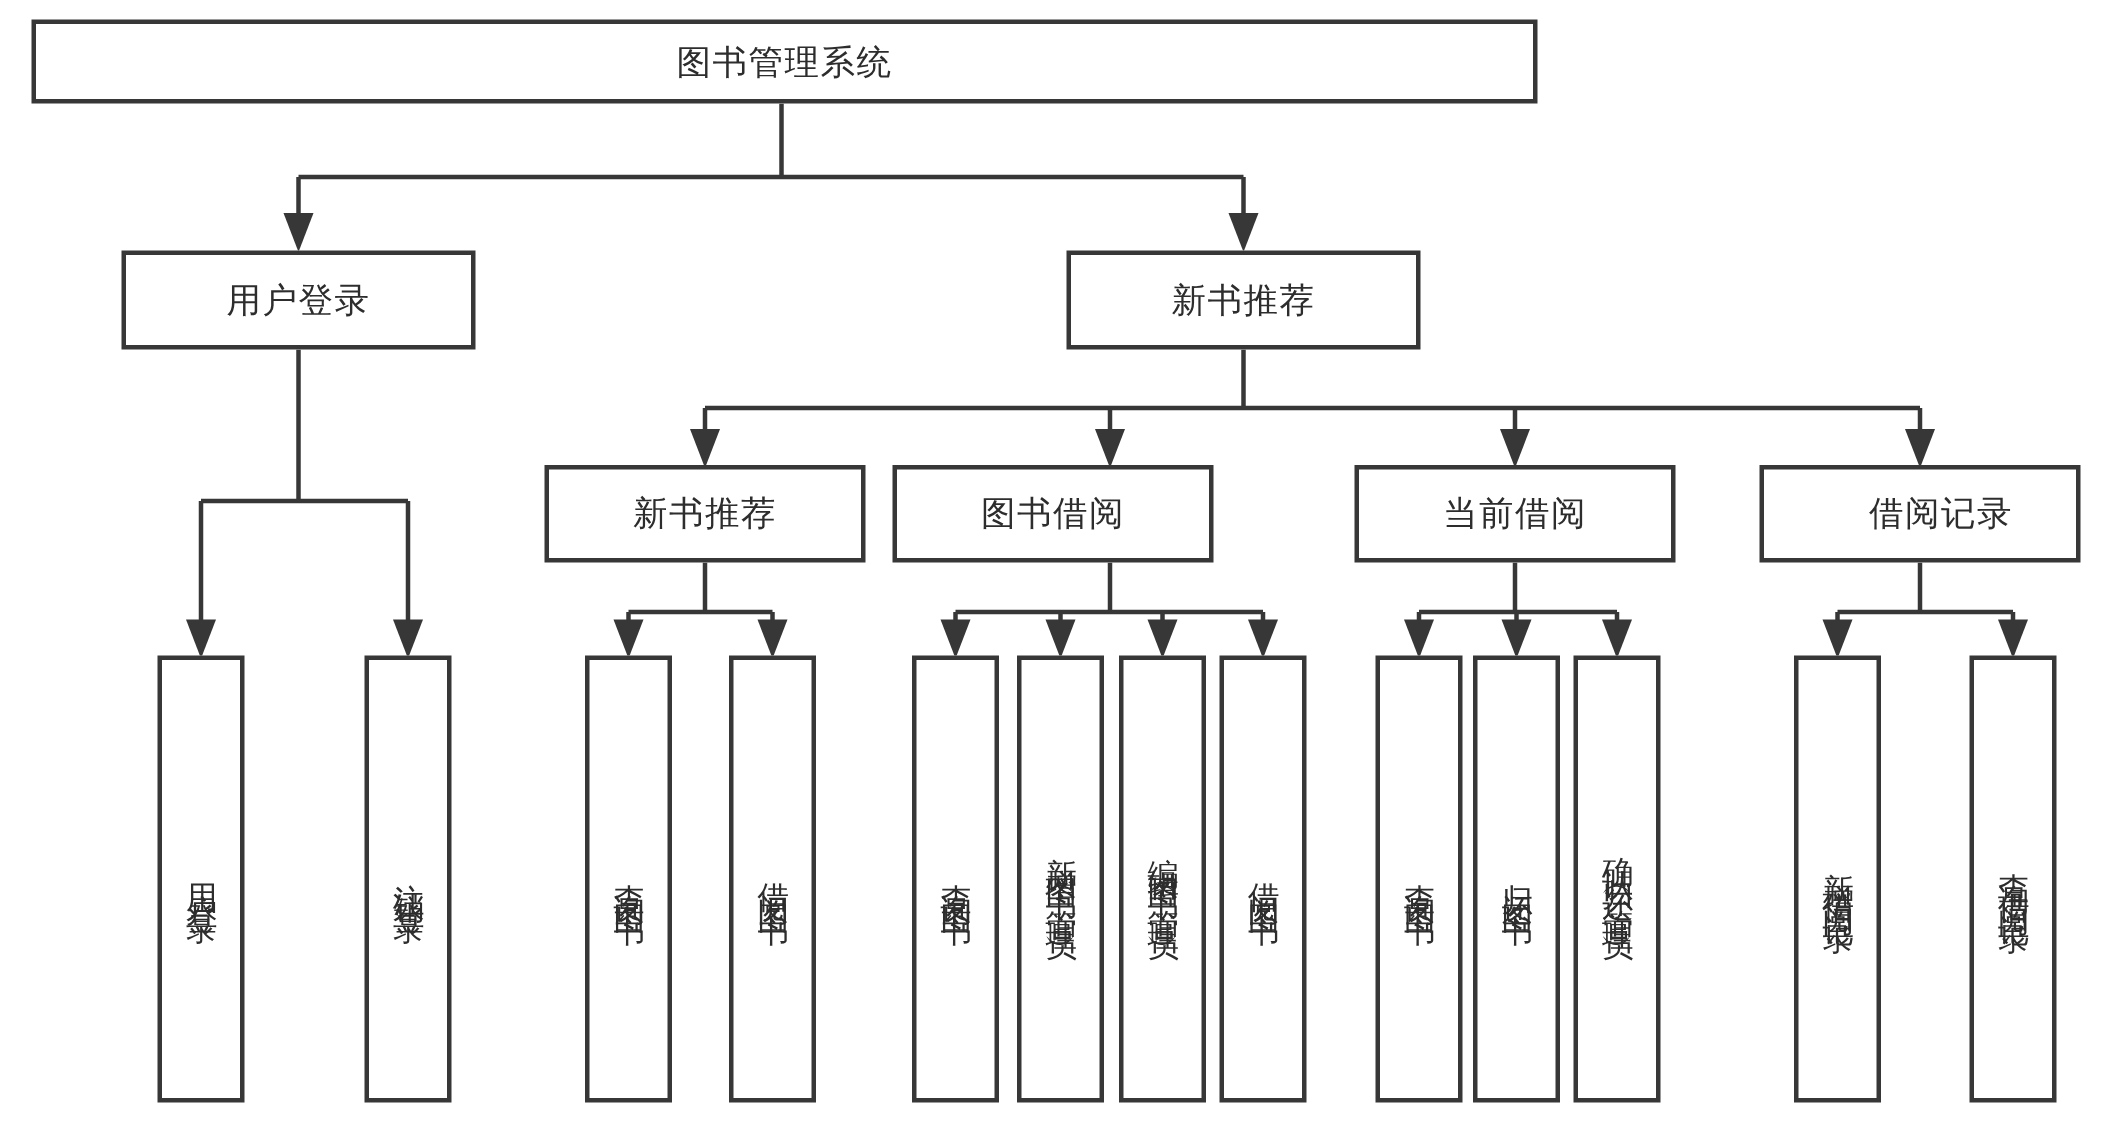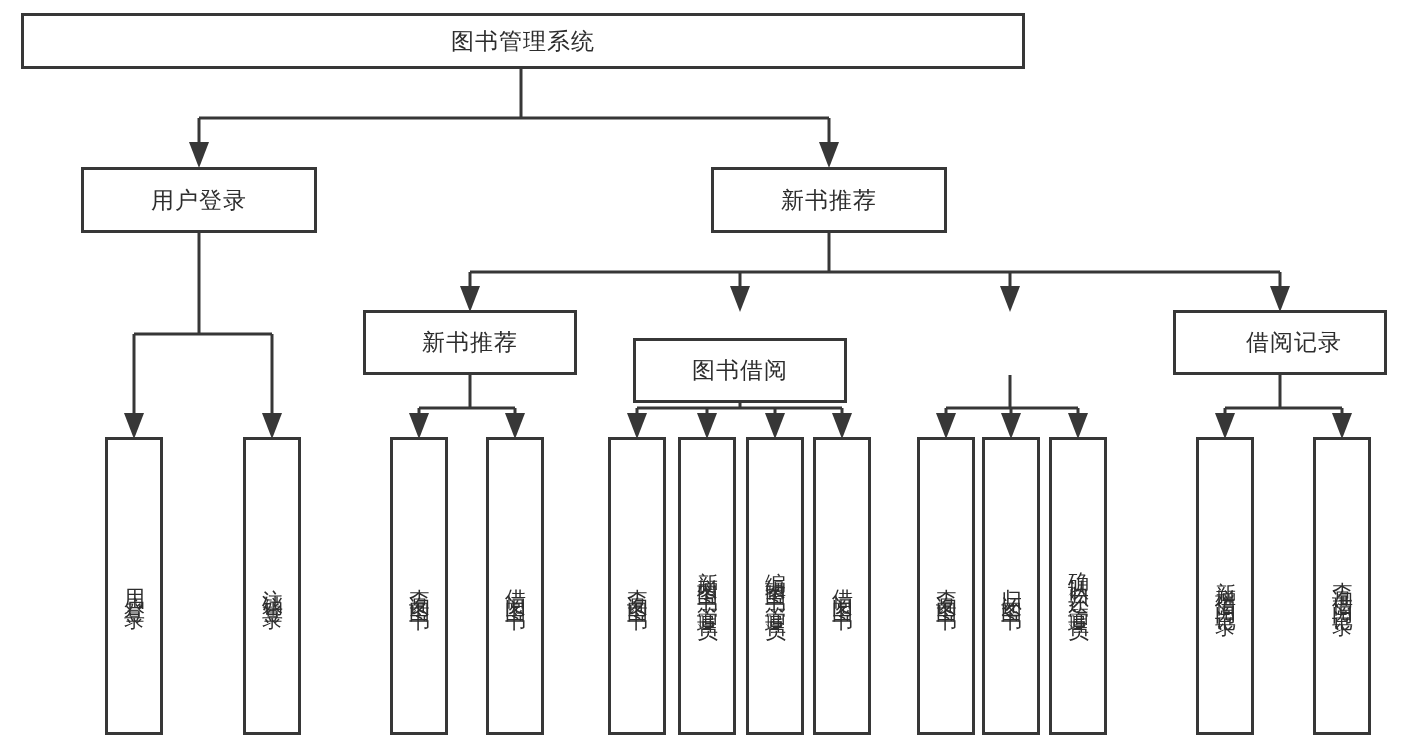--- a/index.html
+++ b/index.html
@@ -123,22 +123,25 @@
   <div class="box l2-box" style="left:81px;">
     <span class="h-label">用户登录</span>
   </div>
   <div class="box l2-box" style="left:711px;">
     <span class="h-label">新书推荐</span>
   </div>
 
   <div class="box l3-box" style="left:363px;">
     <span class="h-label">新书推荐</span>
   </div>
-  <div class="box l3-box" style="left:633px;margin-top:28px;">
+  <div class="box l3-box" style="left:595px;">
     <span class="h-label">图书借阅</span>
+  </div>
+  <div class="box l3-box" style="left:903px;">
+    <span class="h-label">当前借阅</span>
   </div>
   <div class="box l3-box" style="left:1173px;padding-left:28px;">
     <span class="h-label">借阅记录</span>
   </div>
 
   <div class="box leaf-box" style="left:105px;">
     <span class="v-label">用户登录</span>
   </div>
   <div class="box leaf-box" style="left:243px;">
     <span class="v-label">注销登录</span>

